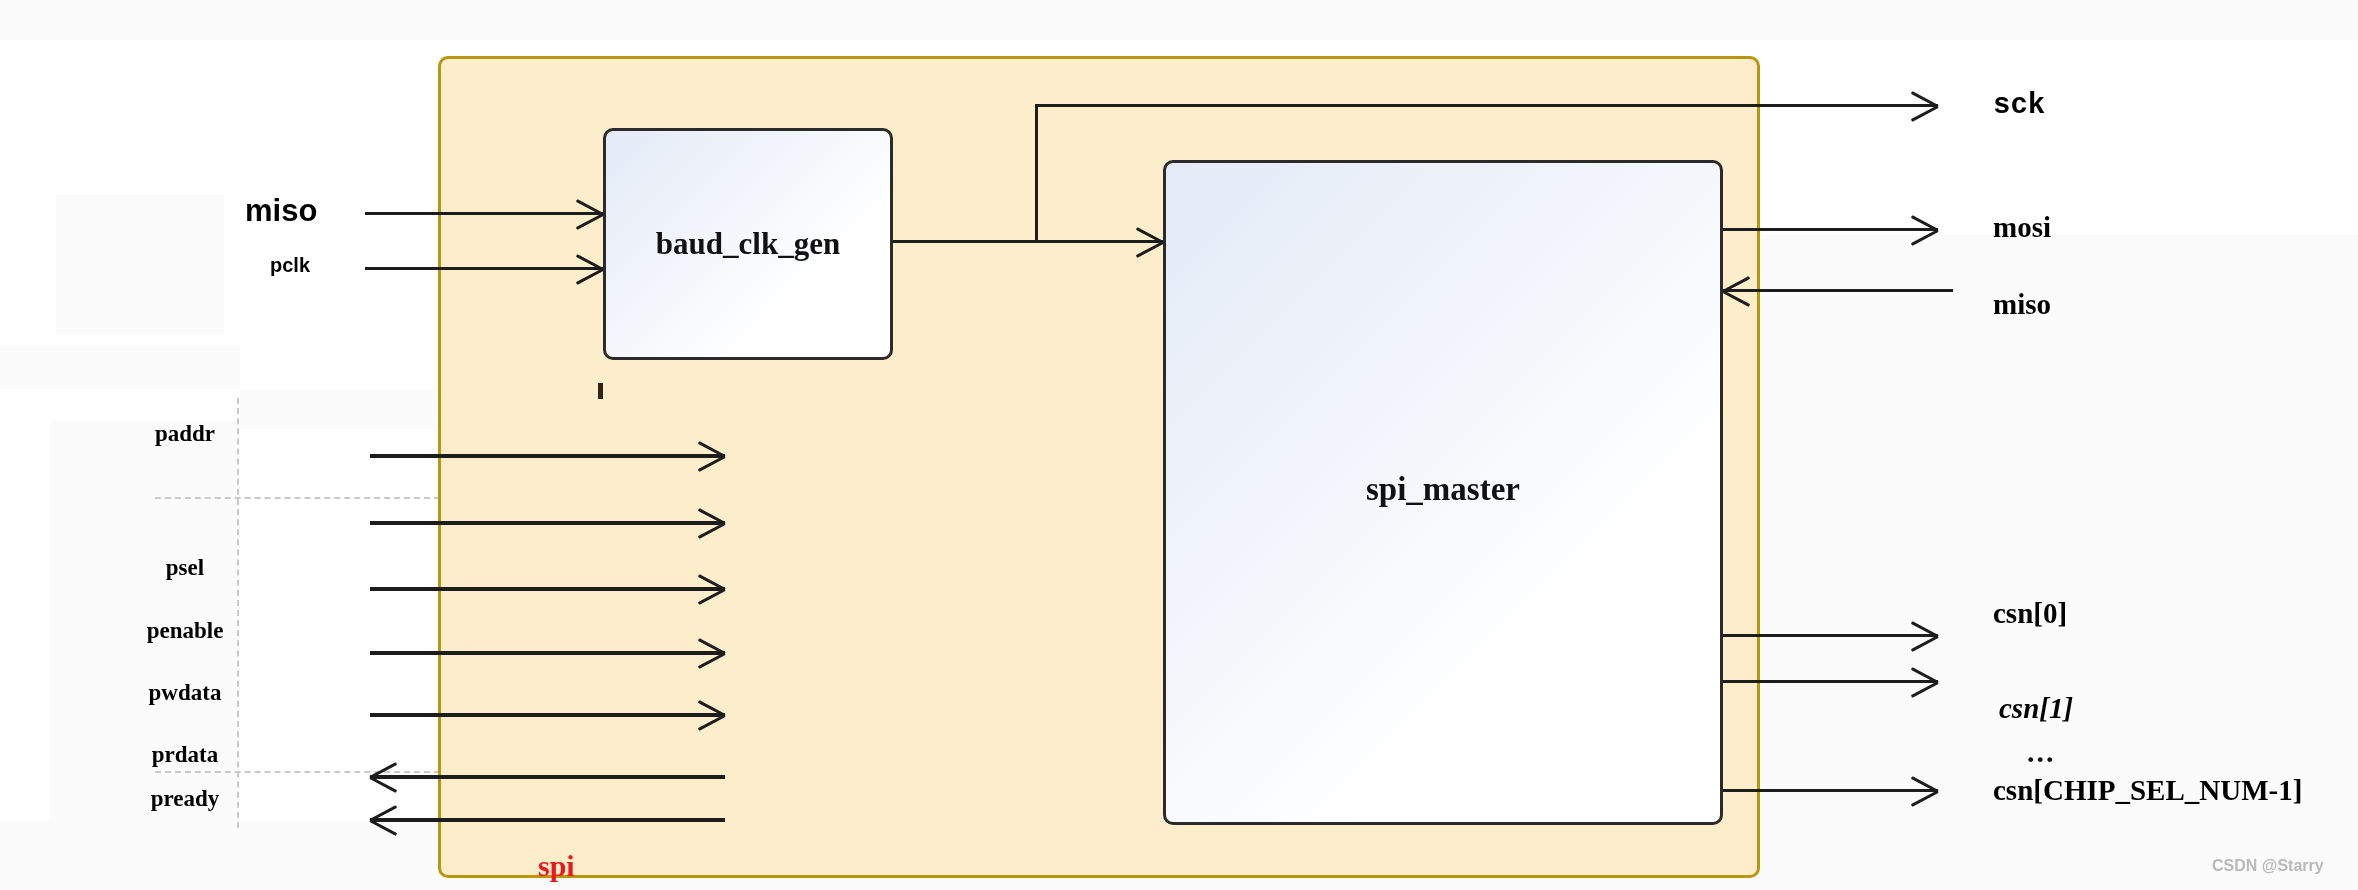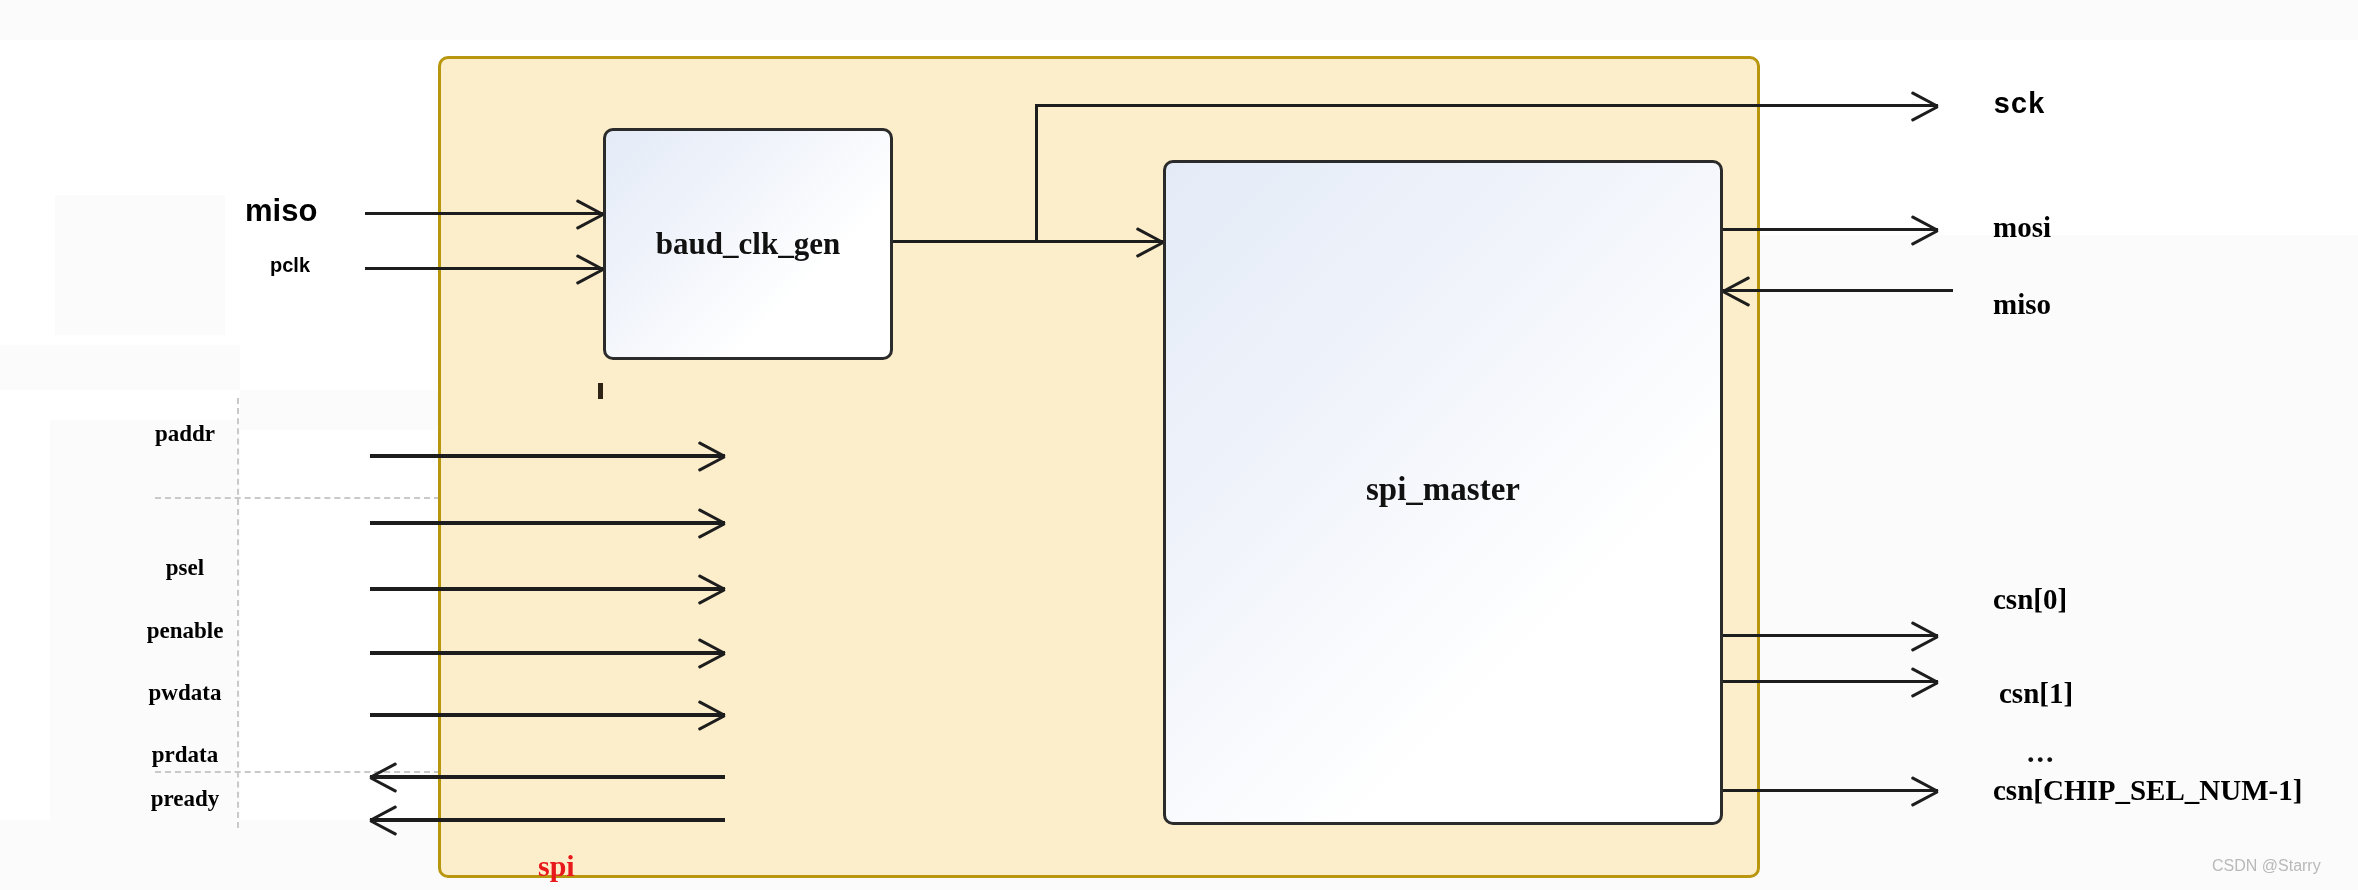--- a/index.html
+++ b/index.html
@@ -58,21 +58,21 @@
 
   .dots{position:absolute;font-family:"Liberation Serif",serif;font-weight:bold;
         font-size:30px;color:#111;letter-spacing:2px;}
 
   .spi-red{position:absolute;color:#e8191b;font-family:"Liberation Serif",serif;
            font-weight:bold;font-size:30px;}
 
   .tick{position:absolute;background:#2e2416;width:5px;height:16px;}
 
   .watermark{position:absolute;color:#b9b9b9;font-family:"Liberation Sans",sans-serif;
-             font-size:16px;white-space:nowrap;}
+             font-size:16px;white-space:nowrap;font-weight:bold;}
 </style>
 </head>
 <body>
 
 <div class="stage">
 
   <div class="panel" style="left:0px;top:0px;width:2358px;height:40px;"></div>
   <div class="panel" style="left:55px;top:195px;width:170px;height:140px;"></div>
   <div class="panel" style="left:0px;top:345px;width:240px;height:45px;"></div>
   <div class="panel" style="left:50px;top:420px;width:190px;height:400px;"></div>
@@ -187,28 +187,28 @@
     <span class="a"></span>
       <span class="b"></span>
   </div>
   <div class="lbl serif lbl-right" style="left:1993px;top:288px;">miso</div>
 
   <div class="wire h" style="left:1723px;top:634px;width:215px;"></div>
   <div class="arrow r" style="left:1938px;top:635px;">
     <span class="a"></span>
       <span class="b"></span>
   </div>
-  <div class="lbl serif lbl-right" style="left:1993px;top:583px;">csn[0]</div>
+  <div class="lbl serif lbl-right" style="left:1993px;top:597px;">csn[0]</div>
 
   <div class="wire h" style="left:1723px;top:680px;width:215px;"></div>
   <div class="arrow r" style="left:1938px;top:681px;">
     <span class="a"></span>
       <span class="b"></span>
   </div>
-  <div class="lbl serif lbl-right" style="left:1999px;top:677px;">csn[1]</div>
+  <div class="lbl serif lbl-right" style="left:1999px;top:692px;font-style:italic;">csn[1]</div>
 
   <div class="dots" style="left:2027px;top:735px;">...</div>
 
   <div class="wire h" style="left:1723px;top:789px;width:215px;"></div>
   <div class="arrow r" style="left:1938px;top:790px;">
     <span class="a"></span>
       <span class="b"></span>
   </div>
   <div class="lbl serif lbl-right" style="left:1993px;top:774px;">csn[CHIP_SEL_NUM-1]</div>
 

